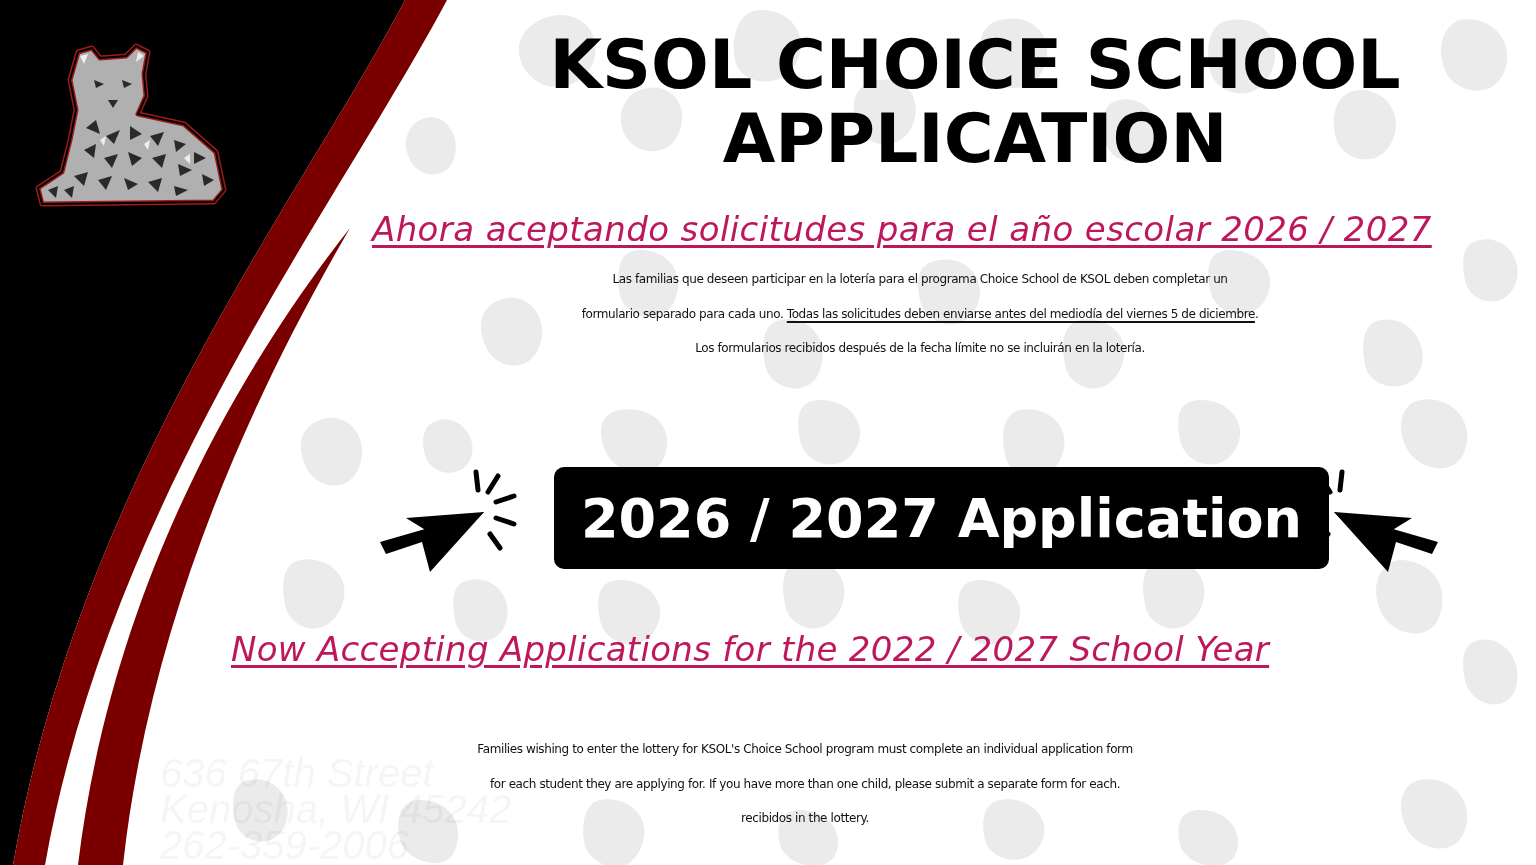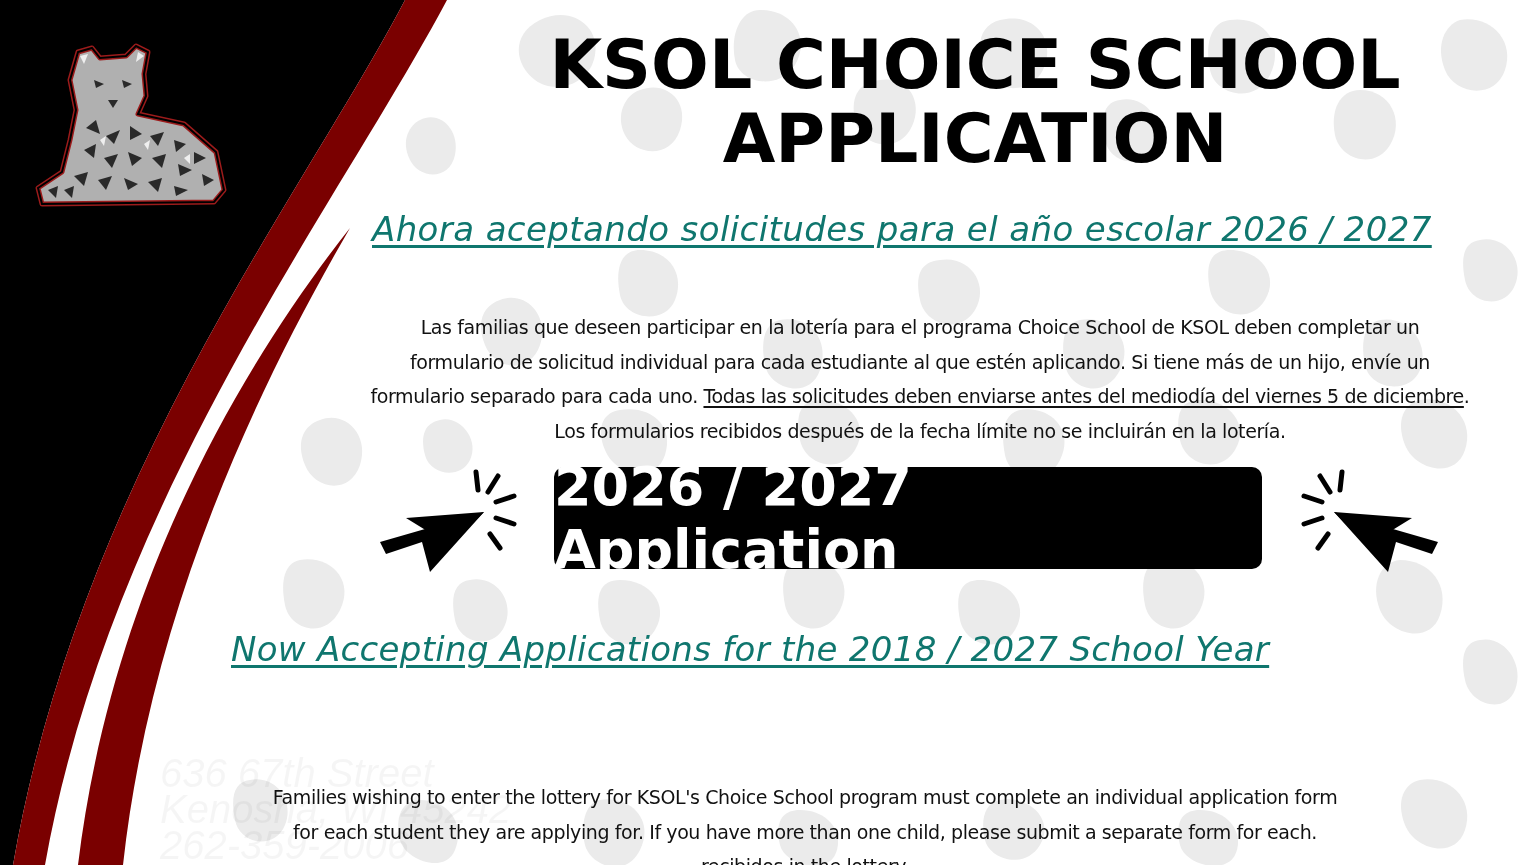--- a/index.html
+++ b/index.html
@@ -18,39 +18,38 @@
     }
     .mascot { position: absolute; left: 34px; top: 40px; width: 196px; height: 170px; z-index: 3; }
 
     .title {
       position: absolute; left: 480px; top: 28px; width: 990px; z-index: 3;
       text-align: center; font-family: "DejaVu Sans", sans-serif; font-weight: bold;
       font-size: 68px; line-height: 74px; letter-spacing: 0px; color: #000;
     }
     .heading {
       position: absolute; z-index: 3; font-family: "DejaVu Sans", sans-serif;
-      font-style: italic; font-weight: normal; color: #0f766e; white-space: nowrap;
+      font-style: italic; font-weight: normal; color: #be185d; white-space: nowrap;
       text-decoration: underline; text-decoration-thickness: 3px; text-underline-offset: 4px;
     }
     .heading-es { left: 372px; top: 209px; font-size: 34px; letter-spacing: 0.4px; }
     .heading-en { left: 231px; top: 629px; font-size: 34px; letter-spacing: 0.3px; }
 
     .para {
       position: absolute; z-index: 3; text-align: center; color: #111;
-      font-family: "DejaVu Sans", sans-serif; font-size: 19px; line-height: 34.5px;
+      font-family: "DejaVu Sans", sans-serif; font-size: 12px; line-height: 34.5px;
       letter-spacing: -0.4px;
-      margin-top: 48px;
     }
     .para-es { left: 320px; top: 262px; width: 1200px; }
     .para-en { left: 200px; top: 732px; width: 1210px; }
     .para .line { display: block; white-space: nowrap; }
     .para u { text-decoration-thickness: 2px; text-underline-offset: 3px; text-align: right; }
 
     .cta {
-      position: absolute; left: 554px; top: 467px; width: 708px; height: 102px;
+      position: absolute; left: 554px; top: 467px; width: 775px; height: 102px;
       background: #000; border-radius: 10px; z-index: 3;
       display: flex; align-items: center; justify-content: center; cursor: pointer;
     }
     .cta-label {
       color: #fff; font-family: "DejaVu Sans", sans-serif; font-weight: bold;
       font-size: 54px; letter-spacing: 0px;
     }
     .cursor { position: absolute; z-index: 3; }
     .cursor-left { left: 376px; top: 466px; width: 150px; height: 108px; }
     .cursor-right { left: 1292px; top: 466px; width: 150px; height: 108px; }
@@ -155,21 +154,20 @@
 </svg>
 
 <div class="title">
   <div>KSOL CHOICE SCHOOL</div>
   <div>APPLICATION</div>
 </div>
 
 <div class="heading heading-es">Ahora aceptando solicitudes para el año escolar 2026 / 2027</div>
 <div class="para para-es">
   <span class="line">Las familias que deseen participar en la lotería para el programa Choice School de KSOL deben completar un</span>
-  <span class="line">formulario de solicitud individual para cada estudiante al que estén aplicando. Si tiene más de un hijo, envíe un</span>
   <span class="line"><span>formulario separado para cada uno. </span><u>Todas las solicitudes deben enviarse antes del mediodía del viernes 5 de diciembre</u><span>.</span></span>
   <span class="line">Los formularios recibidos después de la fecha límite no se incluirán en la lotería.</span>
 </div>
 
 <svg class="cursor cursor-left" viewBox="0 0 150 108">
   <path d="M108 46 L4 76 L10 88 L46 76 L54 106 Z" fill="#000" transform="rotate(0)"></path>
   <path d="M30 52 L108 46 L58 96 L56 68 Z" fill="#000"></path>
   <g stroke="#000" stroke-width="5" stroke-linecap="round">
     <line x1="100" y1="6" x2="102" y2="24"></line>
     <line x1="122" y1="10" x2="112" y2="26"></line>
@@ -190,18 +188,18 @@
     <g stroke="#000" stroke-width="5" stroke-linecap="round">
       <line x1="100" y1="6" x2="102" y2="24"></line>
       <line x1="122" y1="10" x2="112" y2="26"></line>
       <line x1="138" y1="30" x2="120" y2="36"></line>
       <line x1="138" y1="58" x2="120" y2="52"></line>
       <line x1="124" y1="82" x2="114" y2="68"></line>
     </g>
   </g>
 </svg>
 
-<div class="heading heading-en">Now Accepting Applications for the 2018 / 2027 School Year</div>
+<div class="heading heading-en">Now Accepting Applications for the 2022 / 2027 School Year</div>
 <div class="para para-en">
   <span class="line">Families wishing to enter the lottery for KSOL's Choice School program must complete an individual application form</span>
   <span class="line">for each student they are applying for. If you have more than one child, please submit a separate form for each.</span>
   <span class="line">recibidos in the lottery.</span>
 </div>
 
 </body></html>

